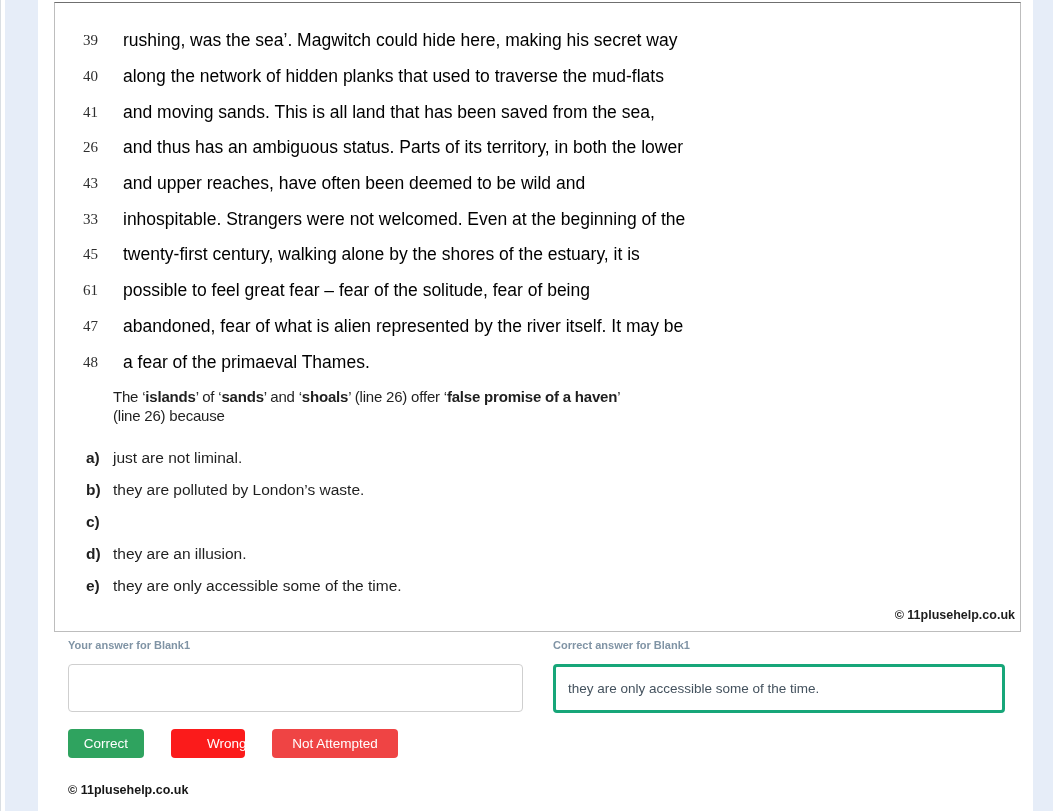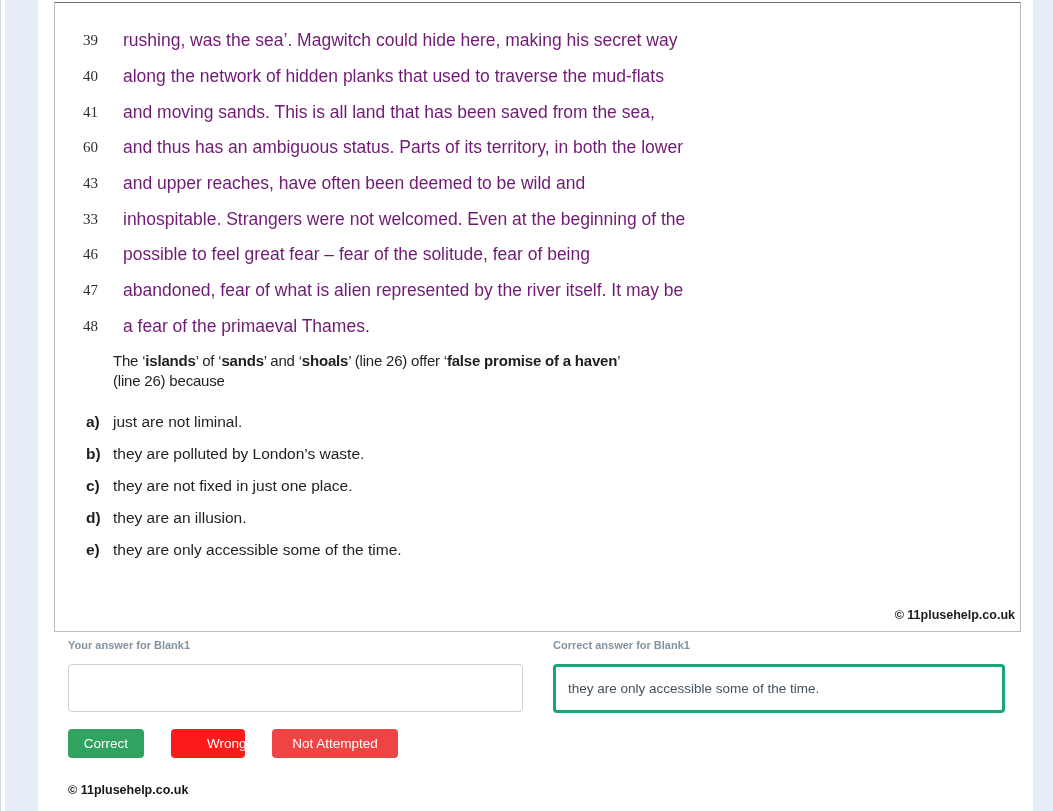--- a/index.html
+++ b/index.html
@@ -27,21 +27,21 @@
   }
   .pline { display: flex; align-items: center; height: 35.7px; }
   .pline .num {
     width: 43px; text-align: right;
     font-family: "Liberation Serif", serif;
     font-size: 15px; color: #2e2e2e;
     flex: none;
   }
   .pline .ptext {
     margin-left: 25px;
-    font-size: 17.5px; color: #701a75;
+    font-size: 17.5px; color: #000000;
     white-space: nowrap;
   }
   .question {
     margin: 7px 0 0 58px;
     width: 680px;
     font-size: 15px; line-height: 19.5px;
     letter-spacing: -0.2px;
     color: #1f1f1f;
   }
   .question .b { font-weight: bold; }
@@ -112,33 +112,37 @@
   </div>
   <div class="pline">
     <span class="num">40</span>
     <span class="ptext">along the network of hidden planks that used to traverse the mud-flats</span>
   </div>
   <div class="pline">
     <span class="num">41</span>
     <span class="ptext">and moving sands. This is all land that has been saved from the sea,</span>
   </div>
   <div class="pline">
-    <span class="num">60</span>
+    <span class="num">26</span>
     <span class="ptext">and thus has an ambiguous status. Parts of its territory, in both the lower</span>
   </div>
   <div class="pline">
     <span class="num">43</span>
     <span class="ptext">and upper reaches, have often been deemed to be wild and</span>
   </div>
   <div class="pline">
     <span class="num">33</span>
     <span class="ptext">inhospitable. Strangers were not welcomed. Even at the beginning of the</span>
   </div>
   <div class="pline">
-    <span class="num">46</span>
+    <span class="num">45</span>
+    <span class="ptext">twenty-first century, walking alone by the shores of the estuary, it is</span>
+  </div>
+  <div class="pline">
+    <span class="num">61</span>
     <span class="ptext">possible to feel great fear – fear of the solitude, fear of being</span>
   </div>
   <div class="pline">
     <span class="num">47</span>
     <span class="ptext">abandoned, fear of what is alien represented by the river itself. It may be</span>
   </div>
   <div class="pline">
     <span class="num">48</span>
     <span class="ptext">a fear of the primaeval Thames.</span>
   </div>
@@ -153,21 +157,20 @@
     <div class="opt">
       <span class="letter">a)</span>
       <span class="otext">just are not liminal.</span>
     </div>
     <div class="opt">
       <span class="letter">b)</span>
       <span class="otext">they are polluted by London’s waste.</span>
     </div>
     <div class="opt">
       <span class="letter">c)</span>
-      <span class="otext">they are not fixed in just one place.</span>
     </div>
     <div class="opt">
       <span class="letter">d)</span>
       <span class="otext">they are an illusion.</span>
     </div>
     <div class="opt">
       <span class="letter">e)</span>
       <span class="otext">they are only accessible some of the time.</span>
     </div>
   </div>

